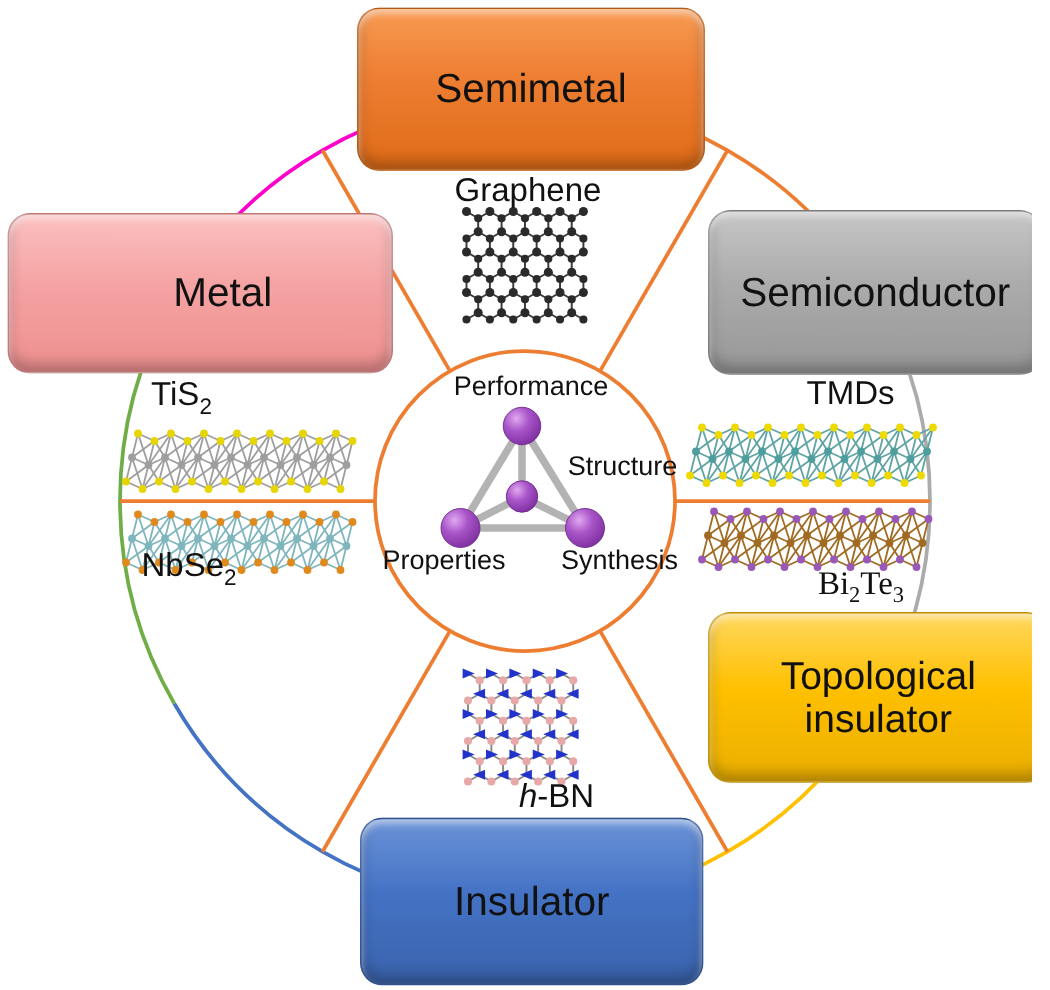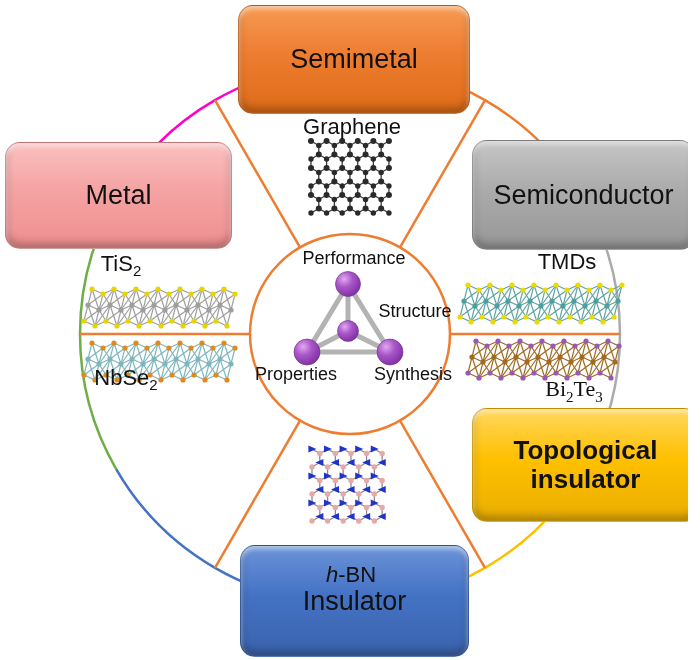--- a/index.html
+++ b/index.html
@@ -5,39 +5,39 @@
   html,body{margin:0;padding:0;background:#fff;}
   .stage{position:relative;width:688px;height:660px;background:#fff;overflow:hidden;
          font-family:"Liberation Sans",sans-serif;}
   #art{position:absolute;left:0;top:0;}
   .box{position:absolute;border-radius:15px;display:flex;align-items:center;justify-content:center;
        text-align:center;font-size:27px;color:#111;border:1px solid rgba(0,0,0,.18);
        box-shadow:inset 0 3px 5px rgba(255,255,255,.55), inset 0 -5px 9px rgba(0,0,0,.28);}
   .b-semimetal{left:238px;top:5px;width:230px;height:107px;
        background:linear-gradient(#F79A52,#ED7D31 45%,#DE6B17);}
   .b-metal{left:5px;top:142px;width:225px;height:105px;
-       background:linear-gradient(#FBC0C0,#F5A3A3 45%,#EE8F8F);}
+       background:linear-gradient(#FBC0C0,#F5A3A3 45%,#EE8F8F);padding-left:30px;}
   .b-semiconductor{left:472px;top:140px;width:221px;height:108px;
        background:linear-gradient(#C6C6C6,#ABABAB 45%,#979797);}
   .b-superconductor{left:5px;top:410px;width:225px;height:110px;font-size:26px;
        background:linear-gradient(#8CC661,#70AD47 45%,#5E9638);}
   .b-insulator{left:240px;top:545px;width:227px;height:110px;
        background:linear-gradient(#6B93D8,#4472C4 45%,#3A63AC);}
   .b-topological{left:472px;top:408px;width:225px;height:112px;font-size:26px;line-height:1.12;
-       background:linear-gradient(#FFD75E,#FFC000 45%,#EAAE00);font-weight:bold;}
+       background:linear-gradient(#FFD75E,#FFC000 45%,#EAAE00);}
   .b-topological .box-label{width:170px;}
   .mat{position:absolute;transform:translate(-50%,-50%);font-size:22px;color:#111;white-space:nowrap;}
   .mat sub{font-size:15px;}
   .mat em{font-style:italic;}
   .m-graphene{left:352px;top:127px;}
   .m-tis2{left:121px;top:265px;}
   .m-nbse2{left:126px;top:379px;text-align:center;}
   .m-tmds{left:567px;top:262px;}
   .m-bi2te3{left:574px;top:391px;font-family:Liberation Serif, serif;}
-  .m-hbn{left:351px;top:531px;margin-top:44px;}
+  .m-hbn{left:371px;top:531px;}
   .ctr{position:absolute;transform:translate(-50%,-50%);font-size:18px;color:#111;white-space:nowrap;}
   .c-performance{left:354px;top:258px;}
   .c-structure{left:415px;top:311px;}
   .c-properties{left:296px;top:374px;}
   .c-synthesis{left:393px;top:374px;margin-left:20px;}
 </style>
 </head>
 <body>
 
 <div class="stage">

